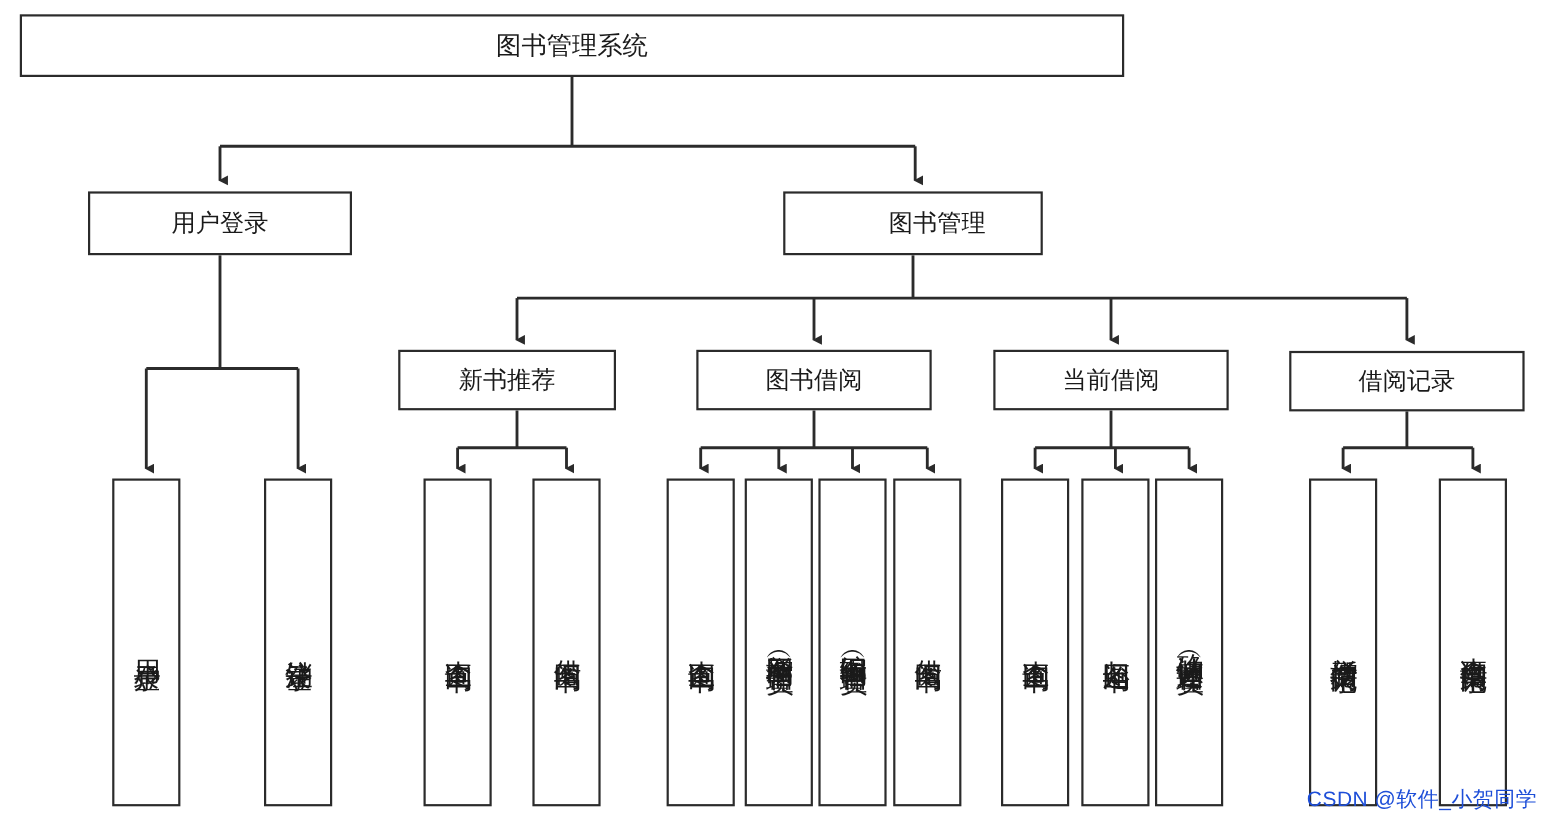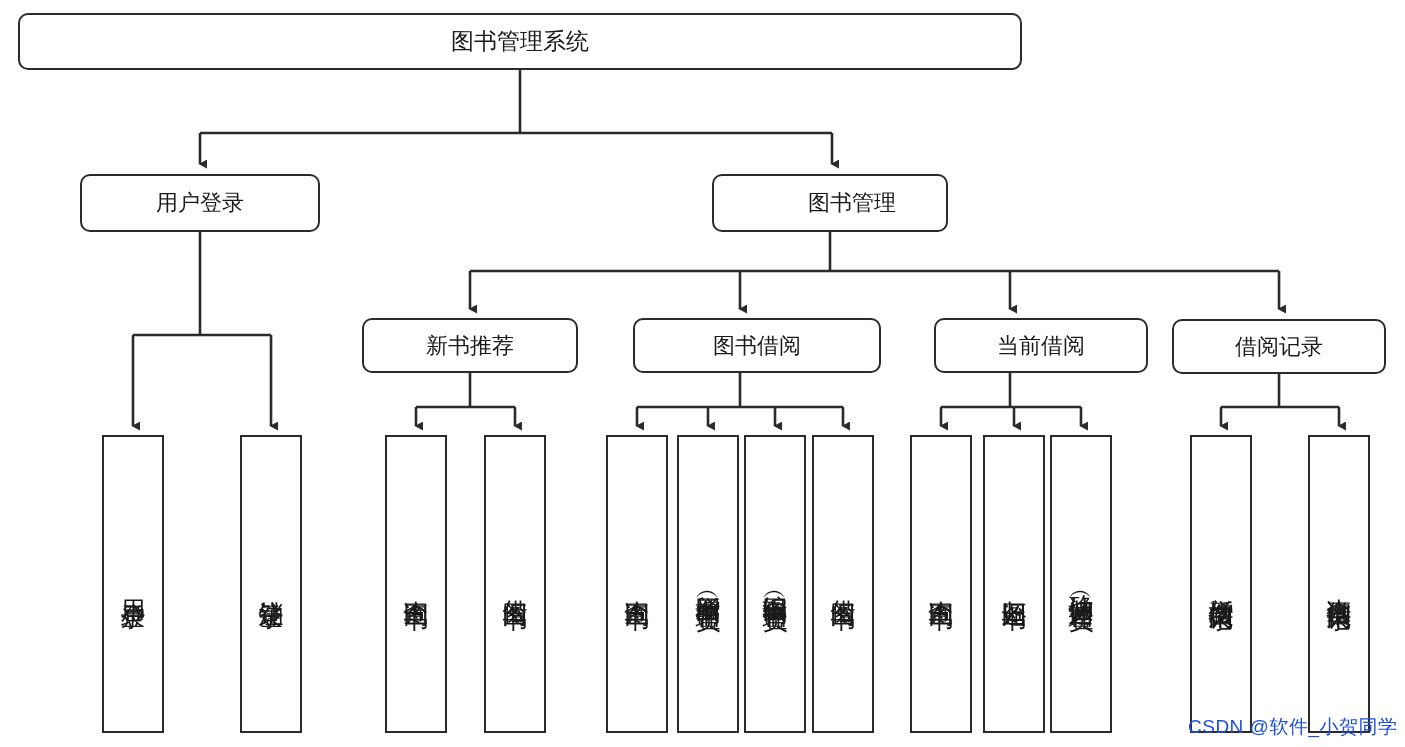--- a/index.html
+++ b/index.html
@@ -32,21 +32,20 @@
     background: #ffffff;
     color: #1a1a1a;
     display: flex;
     align-items: center;
     justify-content: center;
     text-align: center;
     line-height: 1.15;
   }
   .node.h {
     font-size: 22px;
-    border-radius: 10px;
   }
   .node.v {
     writing-mode: vertical-rl;
     text-orientation: upright;
     align-items: center;
     justify-content: center;
     font-size: 25px;
     letter-spacing: 2px;
     padding: 6px 0;
   }
@@ -114,23 +113,23 @@
       <path d="M1221,407 L1221,426" marker-end="url(#arrow)"></path>
       <path d="M1339,407 L1339,426" marker-end="url(#arrow)"></path>
     </g>
   </svg>
 
   <div class="node h top" id="node-root" style="left: 18px; top: 13px; width: 1004px; height: 57px;">图书管理系统</div>
 
   <div class="node h" style="left: 80px; top: 174px; width: 240px; height: 58px;">用户登录</div>
   <div class="node h" style="left: 712px; top: 174px; width: 236px; height: 58px; padding-left: 44px;">图书管理</div>
 
-  <div class="node h" style="left: 362px; top: 318px; width: 216px; height: 55px;">新书推荐</div>
-  <div class="node h" style="left: 633px; top: 318px; width: 248px; height: 55px;">图书借阅</div>
-  <div class="node h" style="left: 903px; top: 318px; width: 214px; height: 55px; margin-left: 31px;">当前借阅</div>
+  <div class="node h" style="left: 362px; top: 318px; width: 198px; height: 55px;">新书推荐</div>
+  <div class="node h" style="left: 633px; top: 318px; width: 214px; height: 55px;">图书借阅</div>
+  <div class="node h" style="left: 903px; top: 318px; width: 214px; height: 55px;">当前借阅</div>
   <div class="node h" style="left: 1172px; top: 319px; width: 214px; height: 55px;">借阅记录</div>
 
   <div class="node v" style="left: 102px; top: 435px; width: 62px; height: 298px;">用户登录</div>
   <div class="node v" style="left: 240px; top: 435px; width: 62px; height: 298px;">注销登录</div>
   <div class="node v" style="left: 385px; top: 435px; width: 62px; height: 298px;">查询图书</div>
   <div class="node v" style="left: 484px; top: 435px; width: 62px; height: 298px;">借阅图书</div>
   <div class="node v" style="left: 606px; top: 435px; width: 62px; height: 298px;">查询图书</div>
   <div class="node v" style="left: 677px; top: 435px; width: 62px; height: 298px;">新增图书（管理员）</div>
   <div class="node v" style="left: 744px; top: 435px; width: 62px; height: 298px;">编辑图书（管理员）</div>
   <div class="node v" style="left: 812px; top: 435px; width: 62px; height: 298px;">借阅图书</div>

